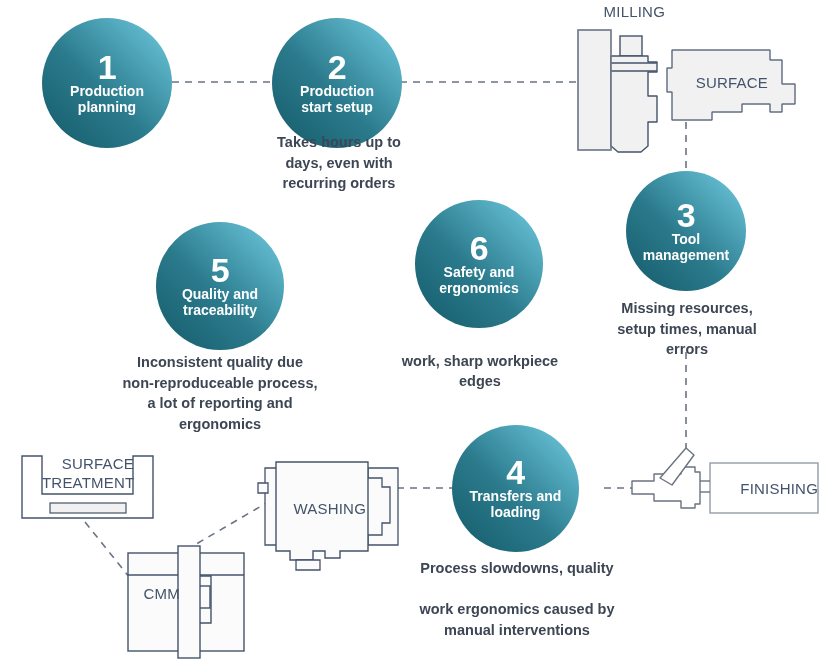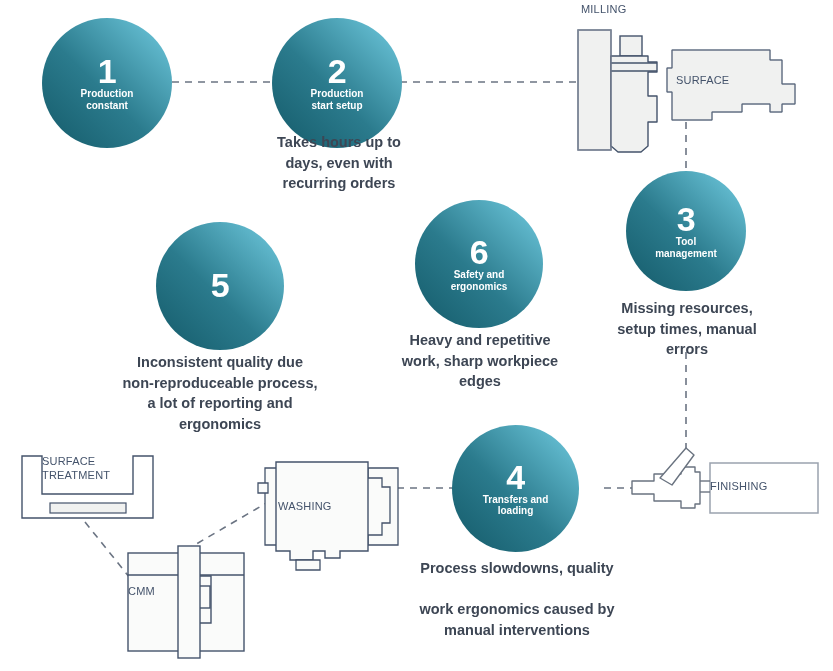--- a/index.html
+++ b/index.html
@@ -34,38 +34,38 @@
     line-height: 1.12;
   }
   .node .num {
     font-size: 34px;
     font-weight: bold;
     line-height: 0.95;
     margin-bottom: 1px;
     letter-spacing: -0.5px;
   }
   .node .lbl {
-    font-size: 10px;
+    font-size: 14px;
     font-weight: bold;
     padding: 0 10px;
   }
   .caption {
     position: absolute;
     text-align: center;
     color: #3d4654;
     font-size: 14.5px;
     font-weight: bold;
     line-height: 1.42;
   }
   .machine-label {
     position: absolute;
     color: #44536b;
-    font-size: 11px;
+    font-size: 15px;
     font-weight: normal;
-    text-align: left;
+    text-align: right;
     letter-spacing: 0.2px;
     line-height: 1.25;
     pointer-events: none;
   }
 </style>
 </head>
 <body>
 
 <div id="stage">
 
@@ -169,21 +169,21 @@
   <div class="machine-label" style="left:42px; top:455px; width:92px;">
     <span>SURFACE</span><br>
     <span>TREATMENT</span>
   </div>
 
   <div class="node" style="left:42px; top:18px; width:130px; height:130px;
               background: linear-gradient(45deg, #145a69 0%, #2b7b8d 45%, #72cde2 100%);">
     <div class="num">1</div>
     <div class="lbl">
       <span>Production</span><br>
-      <span>constant</span>
+      <span>planning</span>
     </div>
   </div>
 
   <div class="node" style="left:272px; top:18px; width:130px; height:130px;
               background: linear-gradient(45deg, #145a69 0%, #2b7b8d 45%, #72cde2 100%);">
     <div class="num">2</div>
     <div class="lbl">
       <span>Production</span><br>
       <span>start setup</span>
     </div>
@@ -219,35 +219,39 @@
   <div class="caption" style="left:403px; top:558px; width:228px;">
     <span>Process slowdowns, quality</span><br>
     <br>
     <span>work ergonomics caused by</span><br>
     <span>manual interventions</span>
   </div>
 
   <div class="node" style="left:156px; top:222px; width:128px; height:128px;
               background: linear-gradient(45deg, #145a69 0%, #2b7b8d 45%, #72cde2 100%);">
     <div class="num">5</div>
+    <div class="lbl">
+      <span>Quality and</span><br>
+      <span>traceability</span>
+    </div>
   </div>
   <div class="caption" style="left:110px; top:352px; width:220px;">
     <span>Inconsistent quality due</span><br>
     <span>non-reproduceable process,</span><br>
     <span>a lot of reporting and</span><br>
     <span>ergonomics</span>
   </div>
 
   <div class="node" style="left:415px; top:200px; width:128px; height:128px;
               background: linear-gradient(45deg, #145a69 0%, #2b7b8d 45%, #72cde2 100%);">
     <div class="num">6</div>
     <div class="lbl">
       <span>Safety and</span><br>
       <span>ergonomics</span>
     </div>
   </div>
   <div class="caption" style="left:375px; top:330px; width:210px;">
-    <span>Heavy and repetitive</span><br>
+    <br>
     <span>work, sharp workpiece</span><br>
     <span>edges</span>
   </div>
 
 </div>
 
 </body></html>

